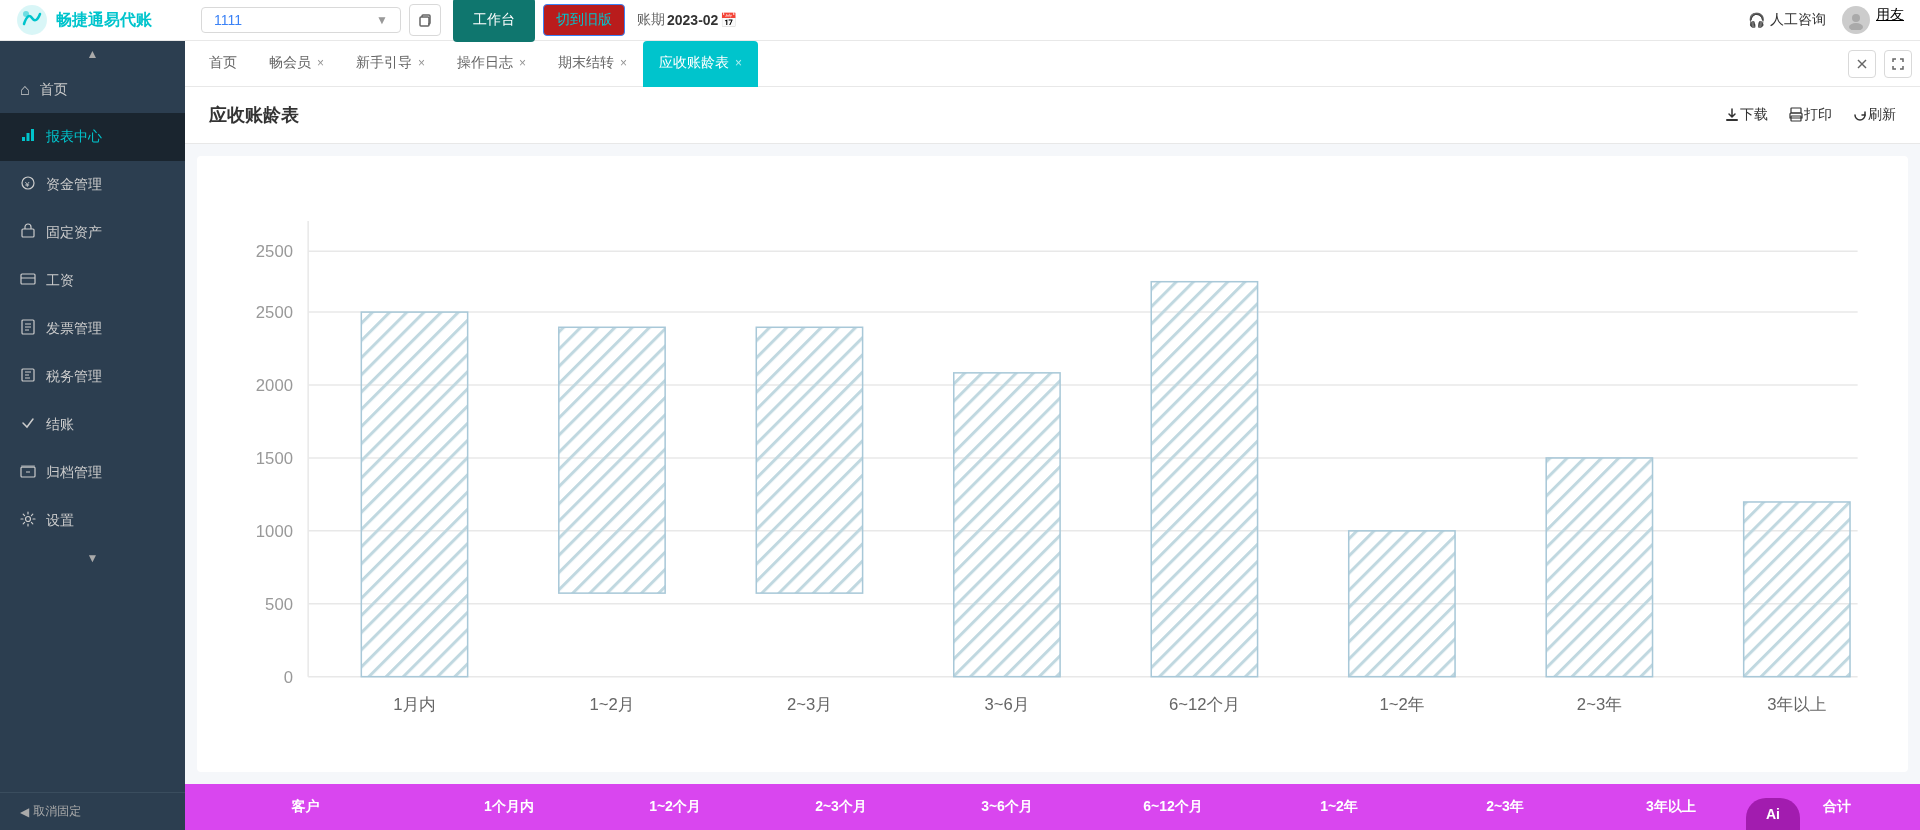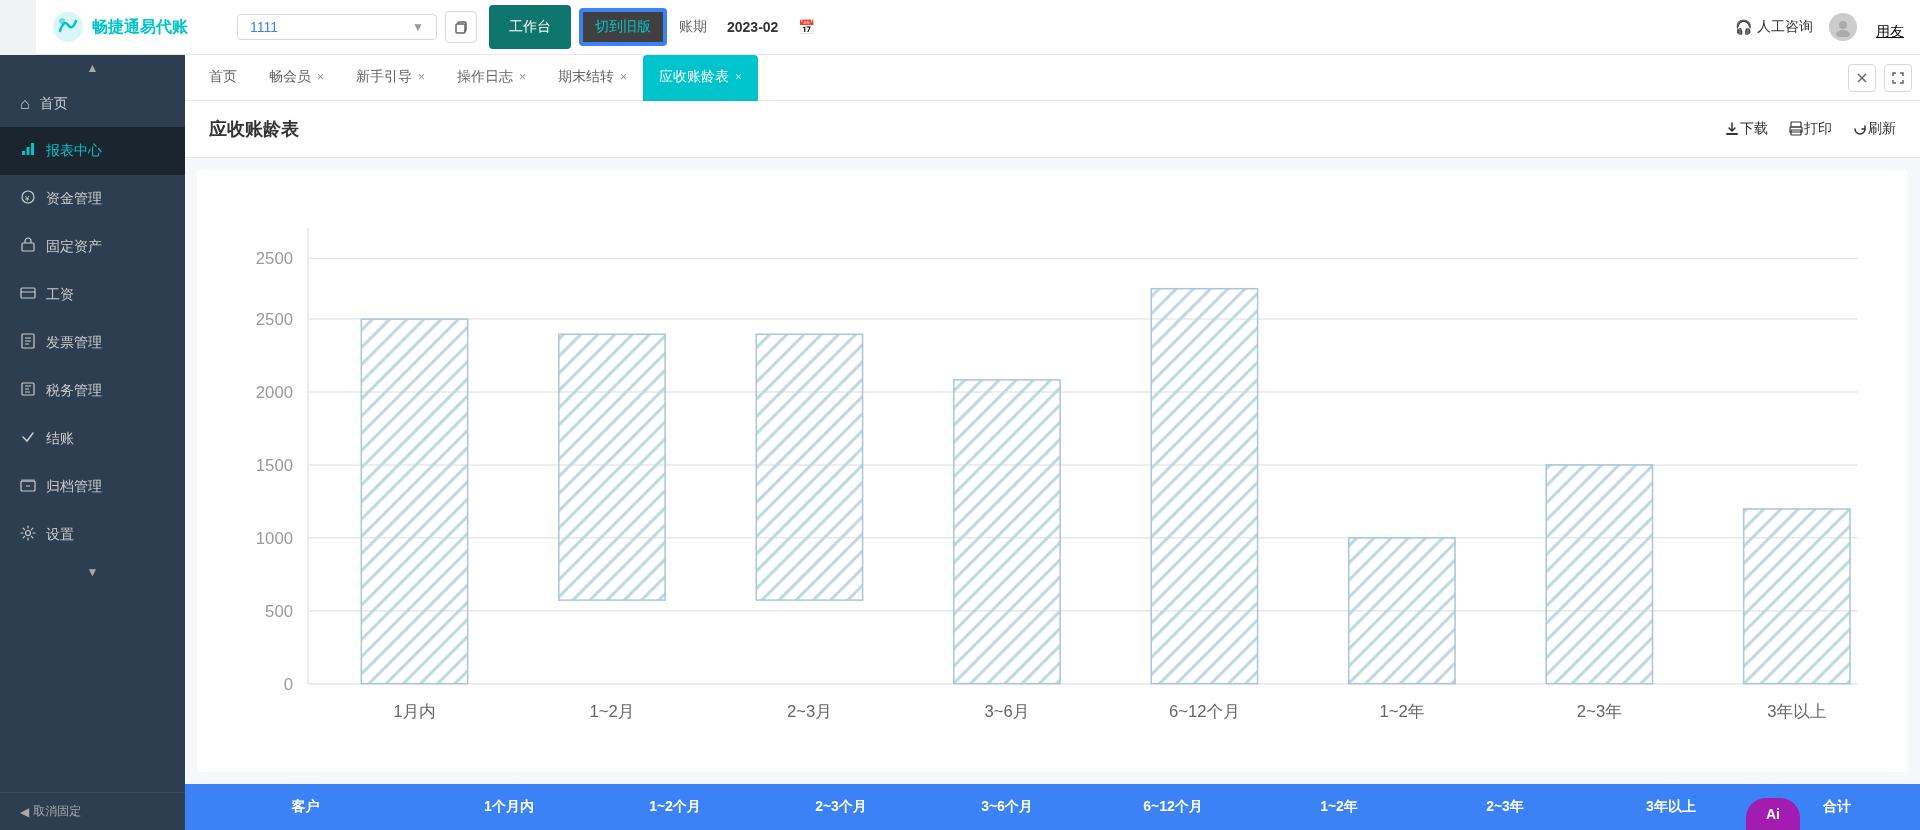--- a/index.html
+++ b/index.html
@@ -1,28 +1,27 @@
 <!DOCTYPE html>
 <html><head>
   <meta charset="utf-8">
   <style>
     * { box-sizing: border-box; margin: 0; padding: 0; }
     body { font-family: "Microsoft YaHei", "PingFang SC", sans-serif; font-size: 14px; background: #f0f2f5; display: flex; flex-direction: column; height: 830px; overflow: hidden; }
 
     
     .top-header {
-      height: 55px;
+      height: 41px;
       background: #fff;
       display: flex;
       align-items: center;
       padding: 0 16px;
       border-bottom: 1px solid #e8e8e8;
       flex-shrink: 0;
       z-index: 10;
-      margin-left: 36px;
     }
     .logo-area {
       width: 185px;
       display: flex;
       align-items: center;
       gap: 8px;
       flex-shrink: 0;
     }
     .logo-icon {
       width: 32px;
@@ -63,33 +62,33 @@
       background: #0f766e;
       color: #fff;
       border: none;
       border-radius: 4px;
       padding: 13px 20px;
       cursor: pointer;
       font-size: 14px;
       margin-left: 12px;
     }
     .switch-old-btn {
-      border: 4px solid #3b82f6;
+      border: 1px solid #3b82f6;
       color: #00c4cc;
-      background: #404040;
+      background: #b91c1c;
       border-radius: 4px;
       padding: 6px 12px;
       cursor: pointer;
       font-size: 14px;
       margin-left: 8px;
     }
     .period-area {
       display: flex;
       align-items: center;
-      gap: 20px;
+      gap: 2px;
       margin-left: 12px;
       font-size: 14px;
       color: #333;
     }
     .period-label { color: #666; }
     .period-value { font-weight: bold; color: #333; }
     .calendar-icon { color: #00c4cc; cursor: pointer; }
     .header-right {
       margin-left: auto;
       display: flex;
@@ -99,22 +98,22 @@
     .consult-btn {
       display: flex;
       align-items: center;
       gap: 4px;
       color: #333;
       cursor: pointer;
       font-size: 14px;
     }
     .user-area {
       display: flex;
-      align-items: flex-end;
-      gap: 19px;
+      align-items: flex-start;
+      gap: 6px;
       cursor: pointer;
       text-decoration: underline;
     }
     .avatar {
       width: 28px;
       height: 28px;
       border-radius: 50%;
       background: #ccc;
       display: flex;
       align-items: center;
@@ -278,21 +277,21 @@
       background: #fff;
       margin: 12px;
       padding: 20px;
       border-radius: 4px;
       flex: 1;
       min-height: 400px;
     }
 
     
     .table-header-bar {
-      background: #3b82f6;
+      background: #d946ef;
       display: flex;
       align-items: center;
       height: 46px;
       flex-shrink: 0;
       position: sticky;
       bottom: 0;
     }
     .table-header-cell {
       flex: 1;
       text-align: center;

